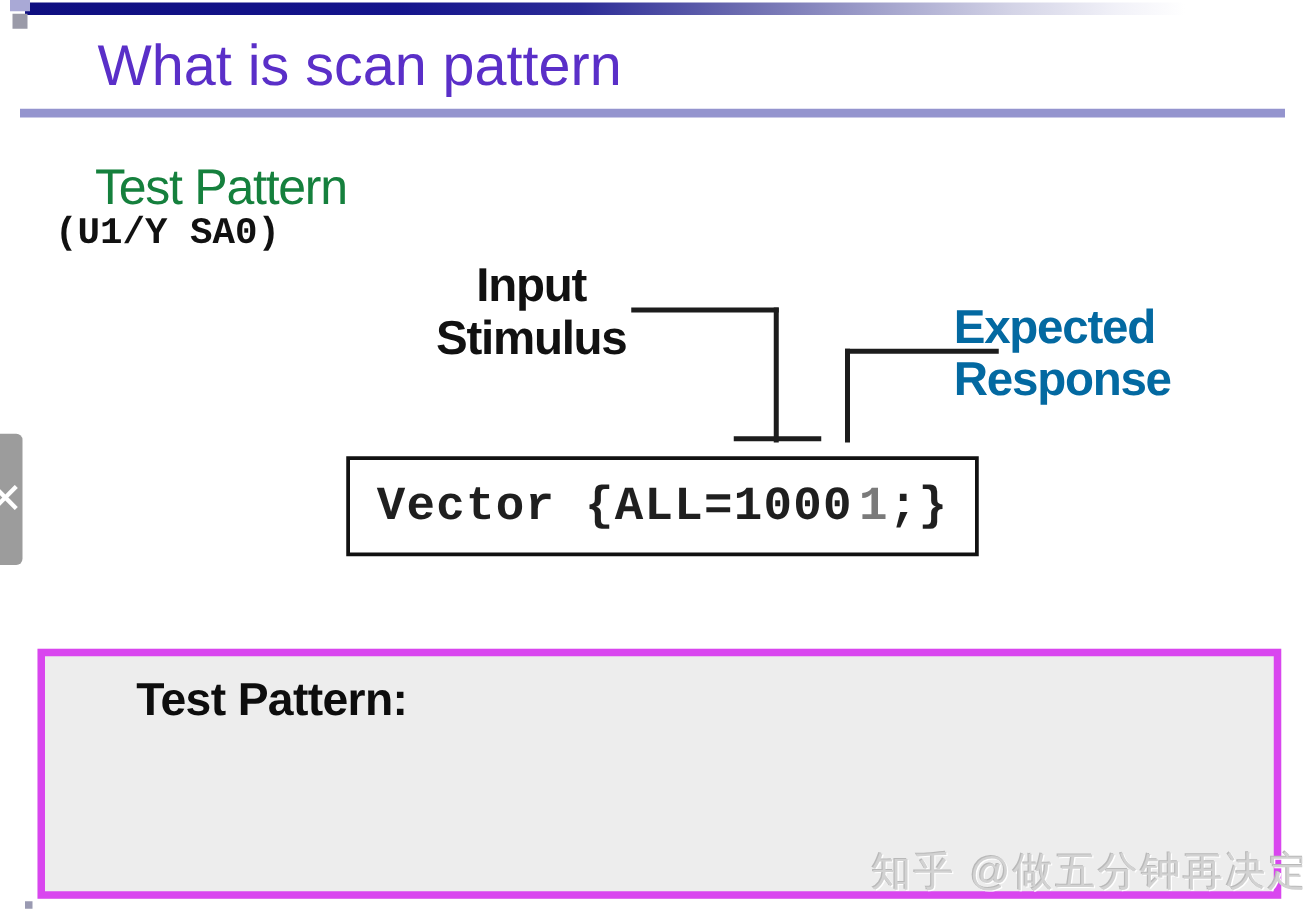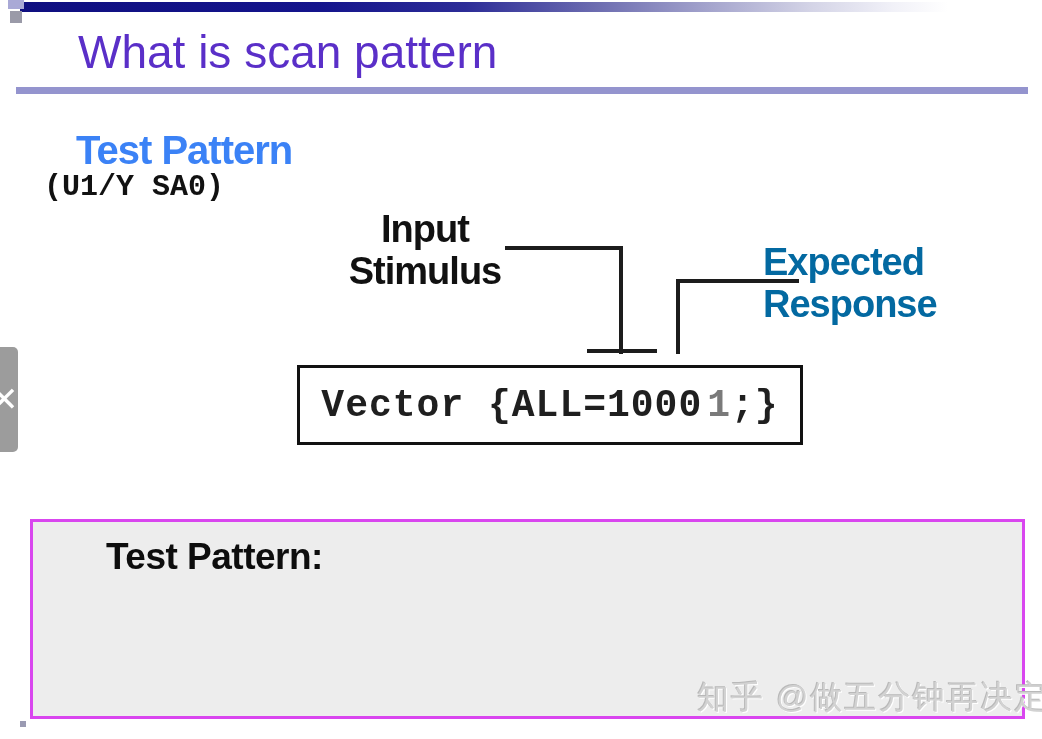--- a/index.html
+++ b/index.html
@@ -18,22 +18,22 @@
   .sq-gray{position:absolute;left:10px;top:11px;width:12px;height:12px;background:#9a9aa8;}
   .handle-dot{position:absolute;left:20px;top:721px;width:6px;height:6px;background:#9a9ab2;}
 
   .slide-title{
     position:absolute;left:42px;top:26px;font-size:46px;line-height:52px;
     color:#5a2fc8;letter-spacing:0;margin-left:36px;
   }
   .title-rule{position:absolute;left:16px;top:87px;width:1012px;height:7px;background:#9494ce;}
 
   .pattern-heading{
-    position:absolute;left:76px;top:128px;font-size:40px;font-weight:bold;
-    color:#3b82f6;letter-spacing:-1px;
+    position:absolute;left:76px;top:128px;font-size:40px;font-weight:normal;
+    color:#15803d;letter-spacing:-1px;
   }
   .pattern-subheading{
     position:absolute;left:44px;top:170px;font-size:30px;font-weight:bold;
     font-family:"Liberation Mono",monospace;color:#111;letter-spacing:0;
   }
 
   .input-label{
     position:absolute;left:330px;top:208px;width:190px;text-align:center;
     font-size:38px;line-height:42px;font-weight:bold;color:#111;letter-spacing:-1px;
   }
@@ -47,27 +47,27 @@
   .conn-input-v{left:619px;top:246px;width:4px;height:108px;}
   .conn-input-tick{left:587px;top:349px;width:70px;height:4px;}
   .conn-exp-h{left:676px;top:279px;width:123px;height:4px;}
   .conn-exp-v{left:676px;top:279px;width:4px;height:75px;}
 
   .vector-box{
     position:absolute;left:277px;top:365px;width:500px;height:74px;
     border:3px solid #111;background:#ffffff;
     display:flex;align-items:center;justify-content:center;
     font-family:"Liberation Mono",monospace;font-weight:bold;font-size:38px;
-    color:#1f1f1f;letter-spacing:1px;white-space:pre;margin-left:20px;
+    color:#1f1f1f;letter-spacing:1px;white-space:pre;
   }
   .vector-box .response-bit{color:#7a7a7a;margin-left:5px;}
 
   .definition-box{
     position:absolute;left:30px;top:519px;width:995px;height:200px;
-    border:3px solid #d946ef;background:#ededed;box-sizing:border-box;
+    border:6px solid #d946ef;background:#ededed;box-sizing:border-box;
   }
   .definition-heading{
     position:absolute;left:73px;top:14px;font-size:37px;font-weight:bold;
     color:#0d0d0d;letter-spacing:-0.5px;
   }
   .definition-body{
     position:absolute;left:73px;top:55px;width:880px;font-size:34px;
     line-height:39px;color:#141414;
   }
   .definition-body b{font-weight:bold;}

